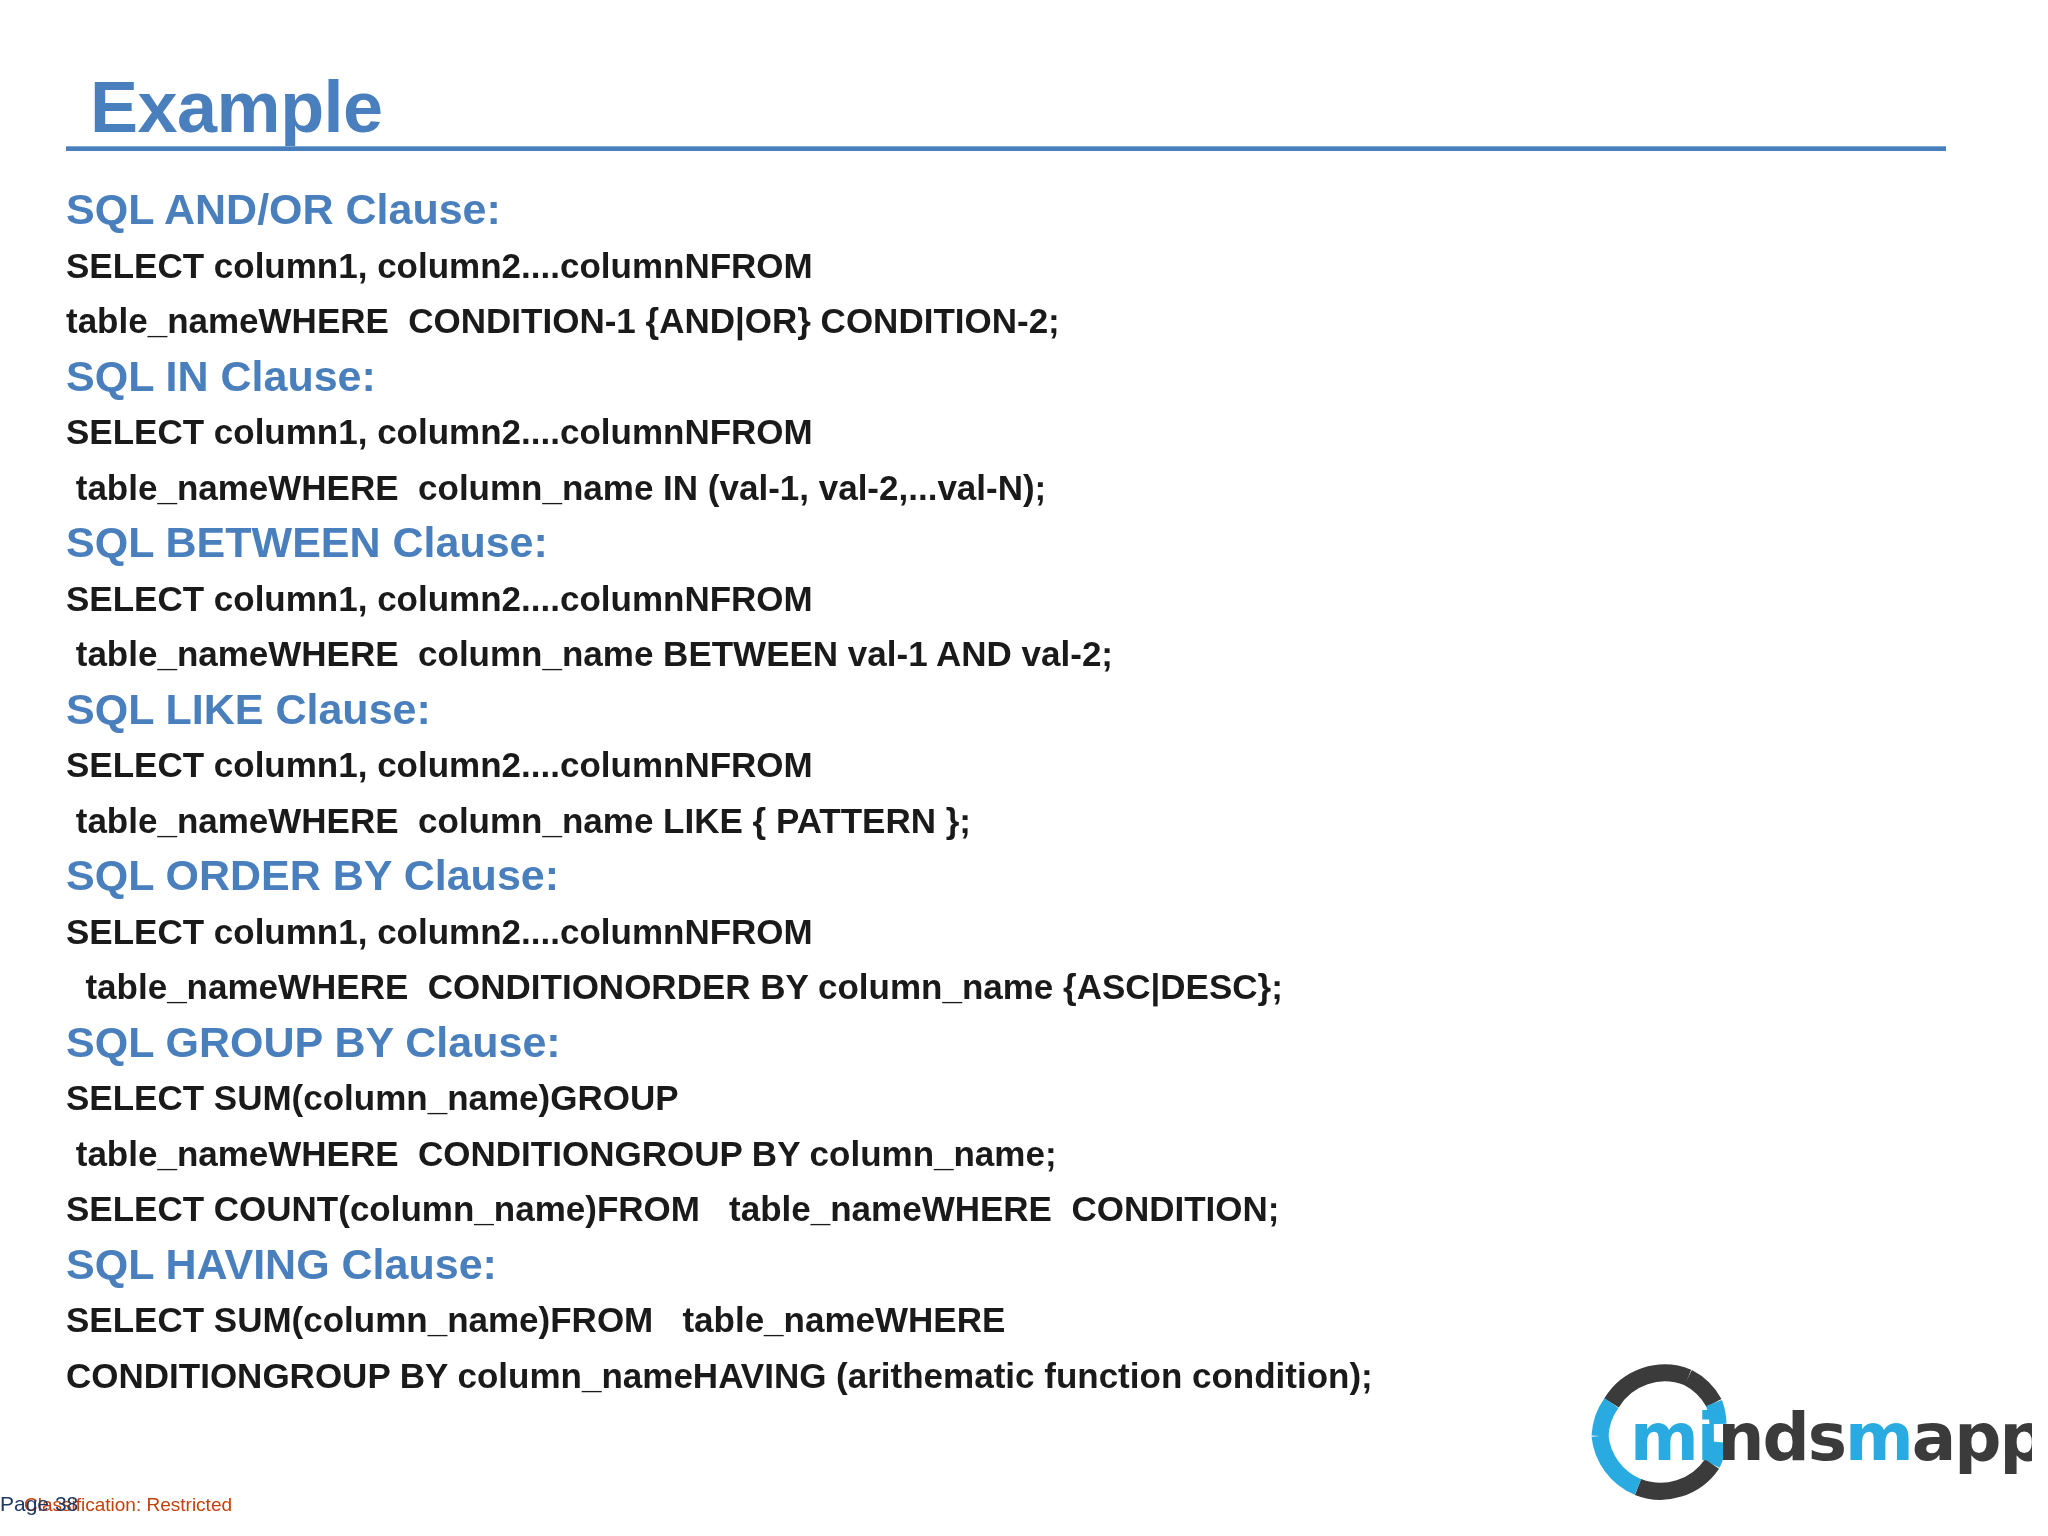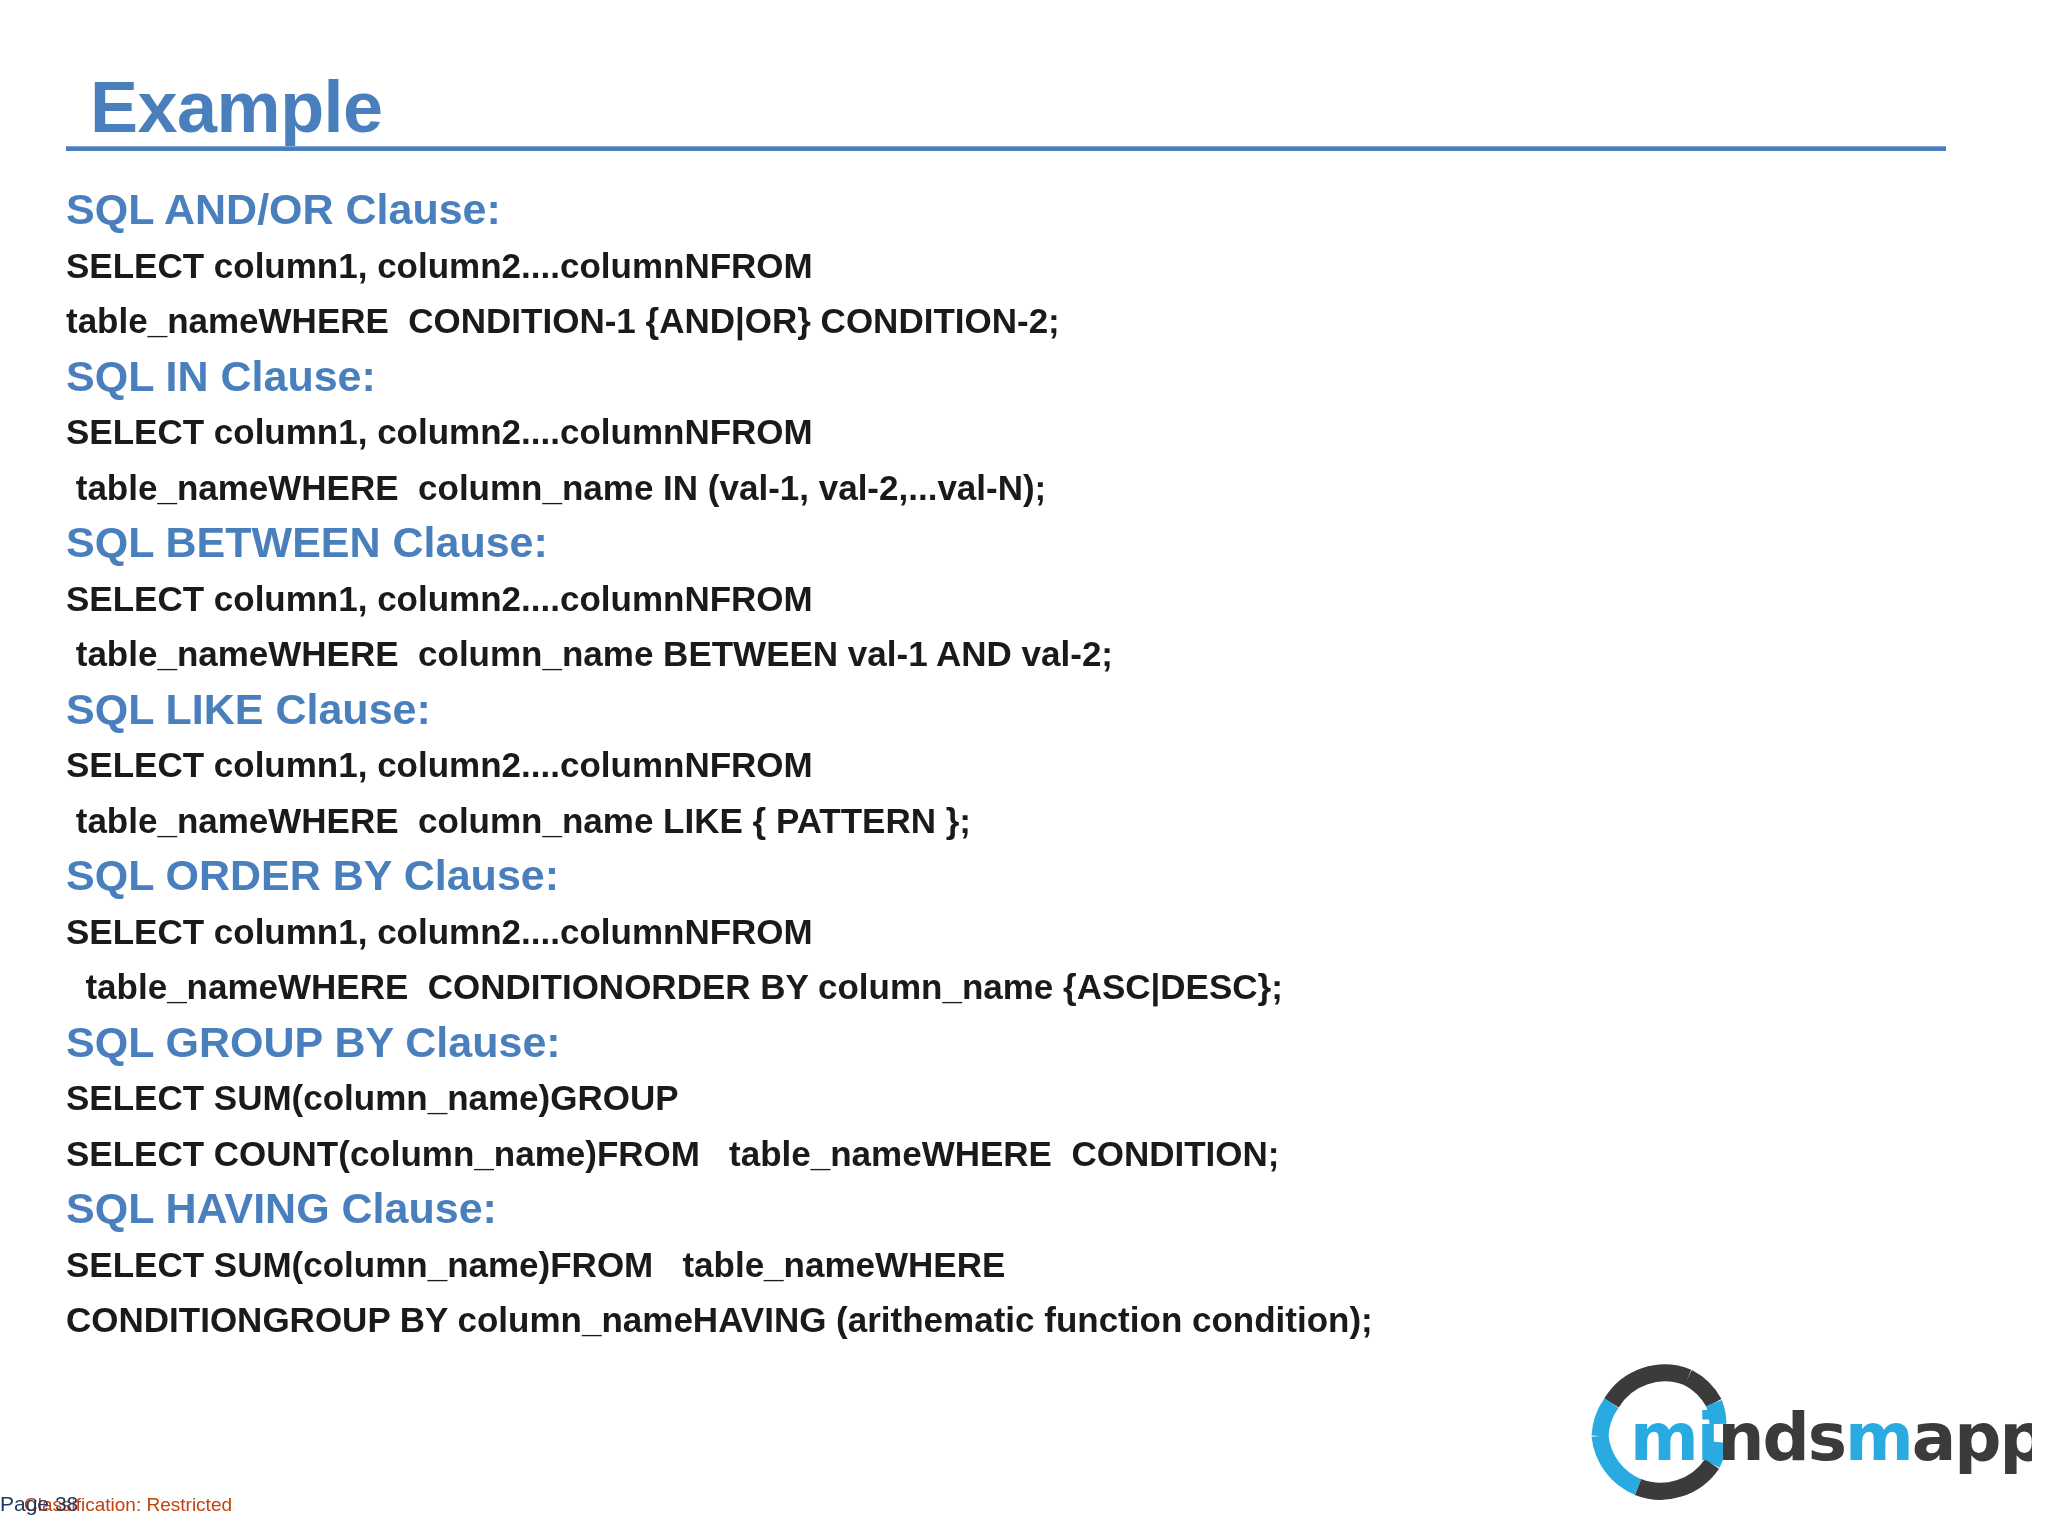--- a/index.html
+++ b/index.html
@@ -121,20 +121,21 @@
       <div class="line">SELECT column1, column2....columnNFROM</div>
       <div class="line"> table_nameWHERE  column_name BETWEEN val-1 AND val-2;</div>
       <div class="line heading">SQL LIKE Clause:</div>
       <div class="line">SELECT column1, column2....columnNFROM</div>
       <div class="line"> table_nameWHERE  column_name LIKE { PATTERN };</div>
       <div class="line heading">SQL ORDER BY Clause:</div>
       <div class="line">SELECT column1, column2....columnNFROM</div>
       <div class="line">  table_nameWHERE  CONDITIONORDER BY column_name {ASC|DESC};</div>
       <div class="line heading">SQL GROUP BY Clause:</div>
       <div class="line">SELECT SUM(column_name)GROUP</div>
+      <div class="line"> table_nameWHERE  CONDITIONGROUP BY column_name;</div>
       <div class="line">SELECT COUNT(column_name)FROM   table_nameWHERE  CONDITION;</div>
       <div class="line heading">SQL HAVING Clause:</div>
       <div class="line">SELECT SUM(column_name)FROM   table_nameWHERE</div>
       <div class="line">CONDITIONGROUP BY column_nameHAVING (arithematic function condition);</div>
     </div>
 
   <div class="footer-classification">Classification: Restricted</div>
 
   <div class="footer-page">Page 38</div>
 

